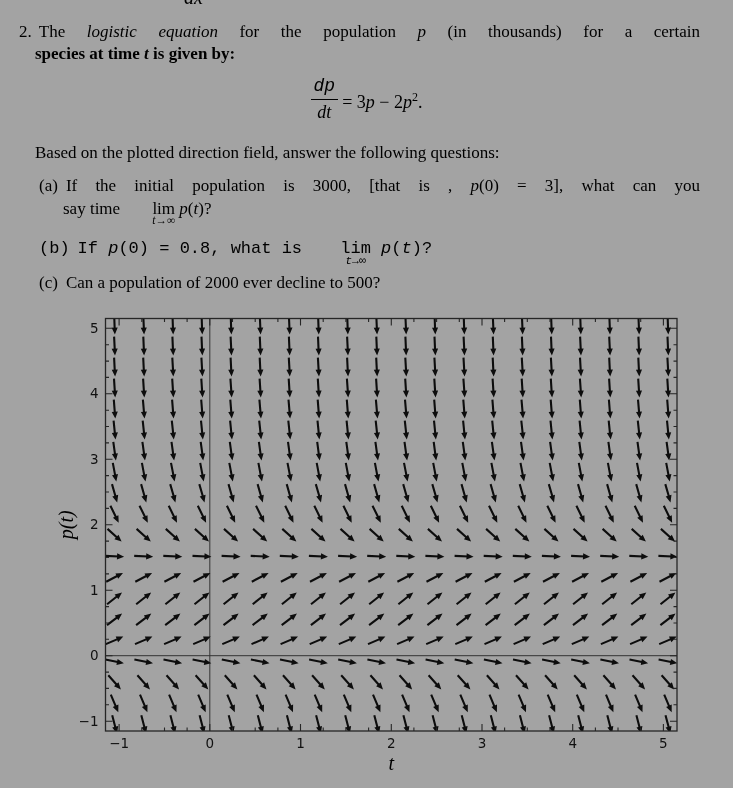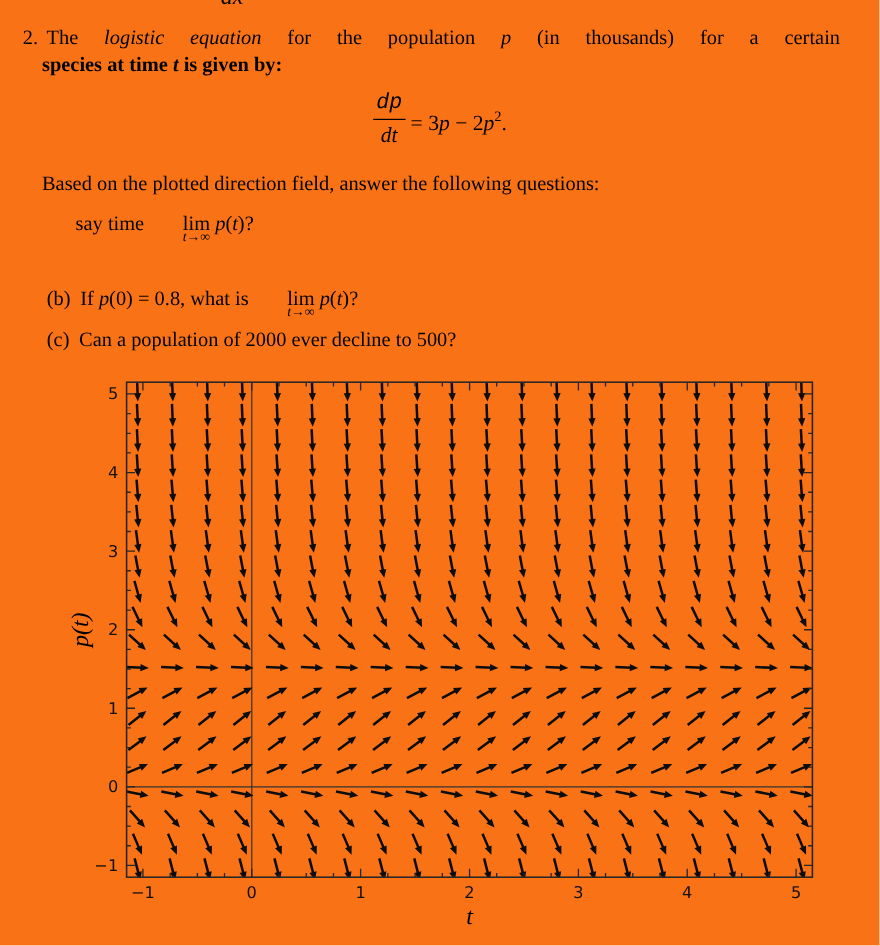--- a/index.html
+++ b/index.html
@@ -1,16 +1,16 @@
 <!DOCTYPE html>
 <html><head>
 <meta charset="utf-8">
 <style>
   html,body{margin:0;padding:0;background:#fff;}
-  .page{position:relative;width:733px;height:788px;background:#f97316;overflow:hidden;
+  .page{position:relative;width:733px;height:788px;background:#a3a3a3;overflow:hidden;
         font-family:"Liberation Serif",serif;color:#000;font-size:17px;line-height:22px;}
   .abs{position:absolute;}
   
   .frag{left:184px;top:0;height:9px;width:40px;overflow:hidden;font-style:italic;font-size:20px;}
   .frag>span{display:block;margin-top:-14px;}
   
   .intro{left:19px;top:21px;width:681px;}
   .jline{text-align:justify;text-align-last:justify;}
   .intro .l2{padding-left:16px;font-weight:bold;}
   .num{margin-right:7px;}
@@ -18,21 +18,21 @@
   .eq{left:0;top:76px;width:733px;text-align:center;font-size:18px;line-height:20px;}
   .frac{display:inline-block;vertical-align:middle;text-align:center;font-style:italic;}
   .fnum{display:block;padding:0 3px 3px;border-bottom:1.5px solid #000;font-family:Liberation Mono, monospace;}
   .fden{display:block;padding-top:2px;text-align:center;}
   .eqrhs{display:inline-block;vertical-align:middle;margin-left:4px;}
   sup{font-size:12px;}
   
   .based{left:35px;top:142px;width:681px;}
   .q{left:39px;width:661px;}
   .qa{top:175px;}
-  .qb{top:238px;}
+  .qb{top:238px;font-family:Liberation Mono, monospace;}
   .qc{top:272px;}
   .qlab{margin-right:8px;}
   .qline2{padding-left:24px;margin-top:1px;}
   .lim{position:relative;display:inline-block;margin-left:28px;}
   .limsub{position:absolute;left:50%;transform:translateX(-50%);top:100%;margin-top:-5px;
           font-size:11.5px;line-height:11px;white-space:nowrap;}
   
   #plot{position:absolute;left:0;top:0;width:733px;height:788px;pointer-events:none;}
   .tick{font-family:"DejaVu Sans",sans-serif;font-size:13.5px;fill:#111;}
   .axlabel{font-family:"Liberation Serif",serif;font-style:italic;font-size:20px;fill:#000;}
@@ -54,20 +54,21 @@
   <div class="abs eq">
     <span class="frac">
       <span class="fnum">dp</span>
       <span class="fden">dt</span>
     </span><span class="eqrhs"><span> = 3</span><i>p</i><span> − 2</span><i>p</i><sup>2</sup><span>.</span></span>
   </div>
 
   <div class="abs based">Based on the plotted direction field, answer the following questions:</div>
 
   <div class="abs q qa">
+    <div class="jline"><span class="qlab">(a)</span><span><span>If the initial population is 3000, [that is , </span><i>p</i><span>(0) = 3], what can you</span></span></div>
     <div class="qline2"><span><span>say time </span></span><span class="lim"><span>lim</span><span class="limsub"><i>t</i><span>→∞</span></span></span><span><span> </span><i>p</i><span>(</span><i>t</i><span>)?</span></span></div>
   </div>
 
   <div class="abs q qb">
     <div><span class="qlab">(b)</span><span><span>If </span><i>p</i><span>(0) = 0.8, what is </span></span><span class="lim"><span>lim</span><span class="limsub"><i>t</i><span>→∞</span></span></span><span><span> </span><i>p</i><span>(</span><i>t</i><span>)?</span></span></div>
   </div>
 
   <div class="abs q qc">
     <div><span class="qlab">(c)</span><span><span>Can a population of 2000 ever decline to 500?</span></span></div>
   </div>

